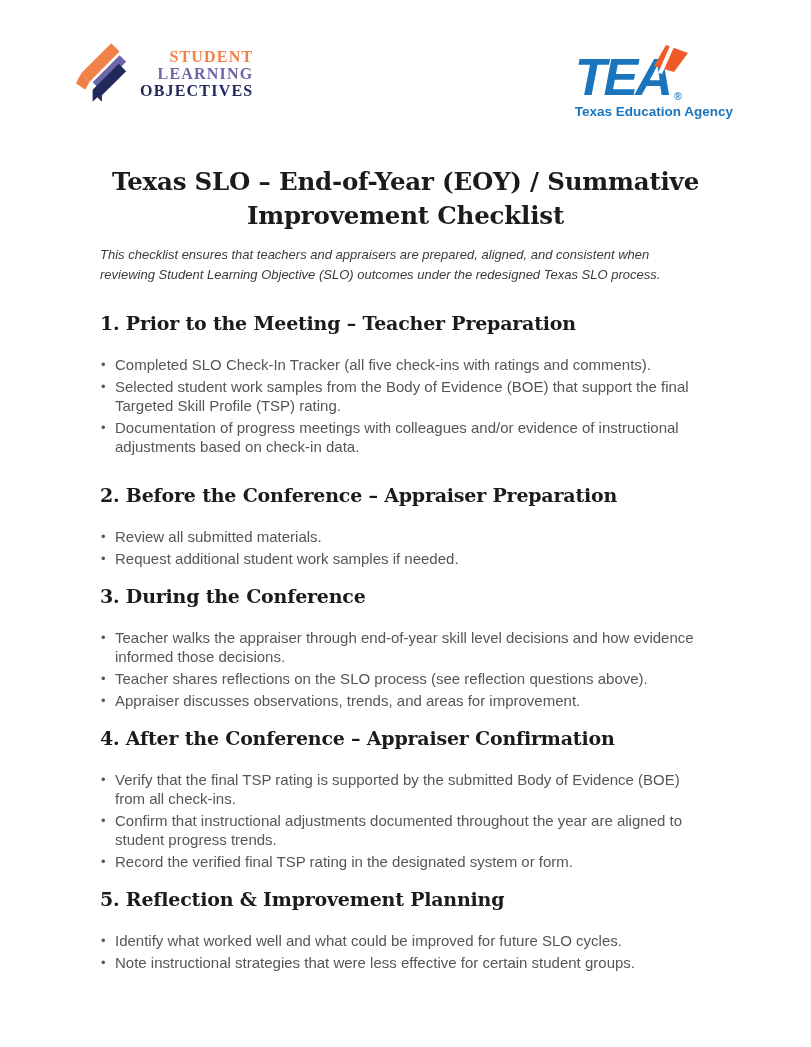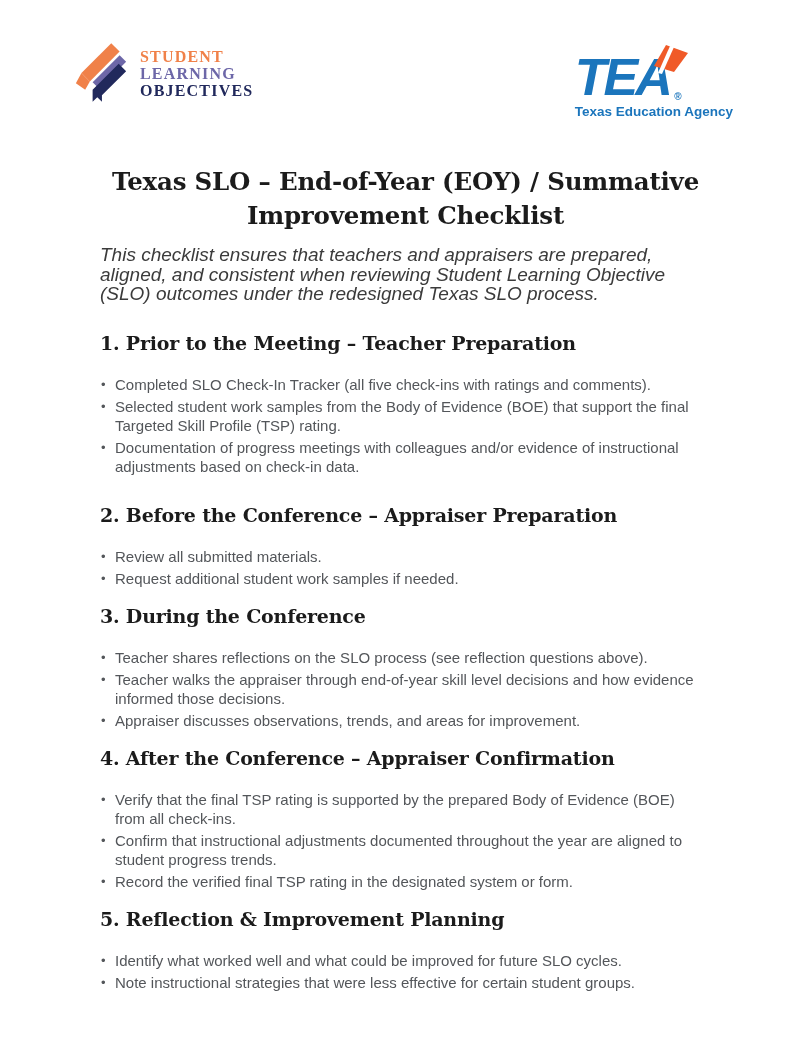--- a/index.html
+++ b/index.html
@@ -35,20 +35,21 @@
   }
   .slo-logo { display: flex; align-items: center; gap: 12px; }
   .slo-icon { width: 54px; height: 62px; display: block; }
   .slo-wordmark {
     display: flex; flex-direction: column;
     font-family: "Liberation Serif", "DejaVu Serif", serif;
     font-weight: bold;
     font-size: 16px;
     line-height: 17px;
     letter-spacing: 1.2px;
+    align-items: flex-end;
   }
   .slo-l1 { color: var(--slo-orange); }
   .slo-l2 { color: var(--slo-purple); }
   .slo-l3 { color: var(--slo-navy); }
 
   .tea-logo { text-align: left; margin-top: 10px; }
   .tea-mark { position: relative; display: inline-block; padding-right: 14px; }
   .tea-acronym {
     font-family: "Liberation Sans", sans-serif;
     font-weight: bold;
@@ -78,21 +79,21 @@
     font-weight: bold;
     font-size: 24.5px;
     line-height: 34px;
     color: var(--heading-text);
     letter-spacing: -0.2px;
   }
   .intro {
     margin: 12px 100px 0 100px;
     max-width: 585px;
     font-style: italic;
-    font-size: 19px;
+    font-size: 13px;
     line-height: 19.5px;
     color: var(--intro-text);
   }
 
   
   .sections { padding: 0 100px; }
   .section h2 {
     margin-top: 27px;
     font-family: "DejaVu Serif", "Liberation Serif", serif;
     font-weight: bold;
@@ -178,30 +179,30 @@
       <h2>2. Before the Conference – Appraiser Preparation</h2>
       <ul>
           <li>Review all submitted materials.</li>
           <li>Request additional student work samples if needed.</li>
         </ul>
     </section>
 
     <section class="section gap-lg">
       <h2>3. During the Conference</h2>
       <ul>
+          <li>Teacher walks the appraiser through end-of-year skill level decisions and how evidence informed those decisions.</li>
           <li>Teacher shares reflections on the SLO process (see reflection questions above).</li>
-          <li>Teacher walks the appraiser through end-of-year skill level decisions and how evidence informed those decisions.</li>
           <li>Appraiser discusses observations, trends, and areas for improvement.</li>
         </ul>
     </section>
 
     <section class="section gap-lg">
       <h2>4. After the Conference – Appraiser Confirmation</h2>
       <ul>
-          <li>Verify that the final TSP rating is supported by the prepared Body of Evidence (BOE) from all check-ins.</li>
+          <li>Verify that the final TSP rating is supported by the submitted Body of Evidence (BOE) from all check-ins.</li>
           <li>Confirm that instructional adjustments documented throughout the year are aligned to student progress trends.</li>
           <li>Record the verified final TSP rating in the designated system or form.</li>
         </ul>
     </section>
 
     <section class="section gap-lg">
       <h2>5. Reflection &amp; Improvement Planning</h2>
       <ul>
           <li>Identify what worked well and what could be improved for future SLO cycles.</li>
           <li>Note instructional strategies that were less effective for certain student groups.</li>

